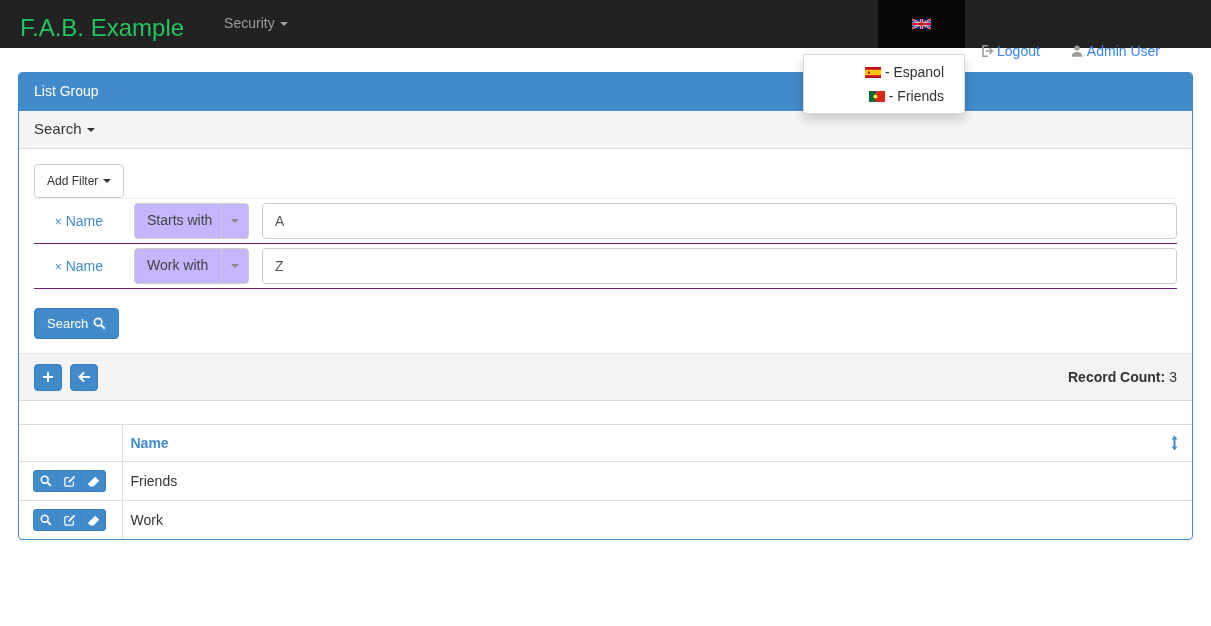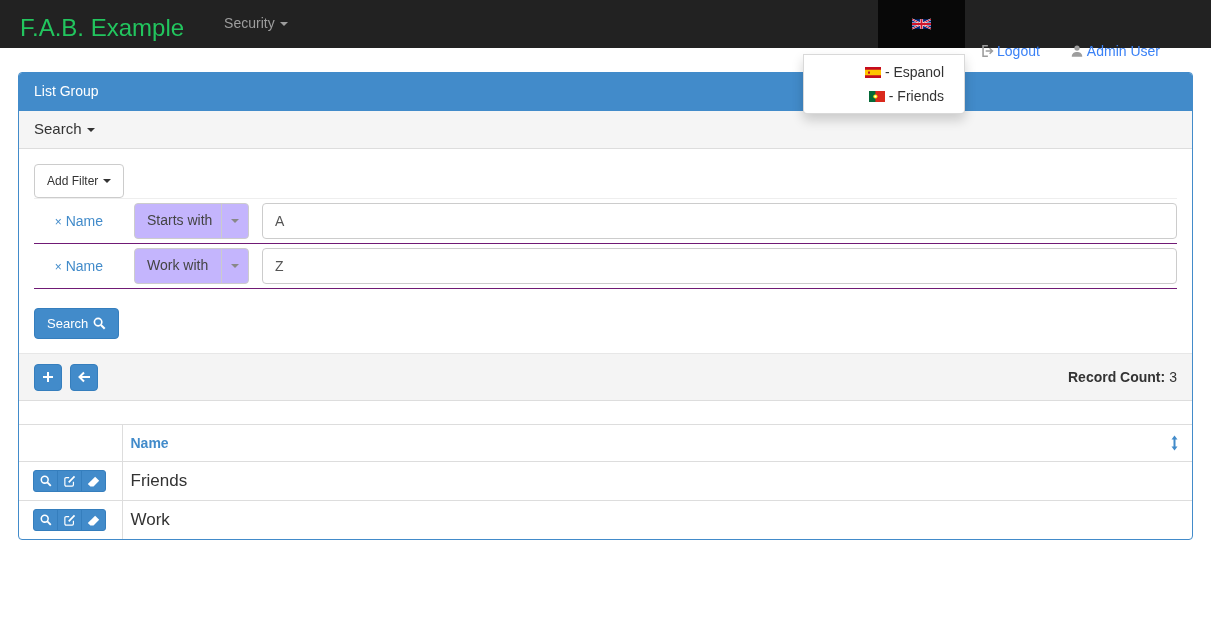--- a/index.html
+++ b/index.html
@@ -56,21 +56,21 @@
 
   
   .table-gap { height:23px; }
   table { width:100%; border-collapse:collapse; border-top:1px solid #ddd; }
   th, td { border-bottom:1px solid #ddd; text-align:left; vertical-align:middle; }
   th.actions-col, td.actions-cell { width:103px; border-right:1px solid #ddd; }
   th { padding:9px 8px; height:37px; }
   th .th-name { color:#428bca; font-weight:bold; cursor:pointer; }
   th.name-col { position:relative; }
   .sort-icon { position:absolute; right:13px; top:10px; }
-  td { padding:8px; height:39px; font-size:17px; color:#333; }
+  td { padding:8px; height:39px; font-size:14px; color:#333; }
   td.actions-cell { padding-left:14px; }
   td.name-cell { padding-left:8px; }
   .btn-group { display:inline-flex; }
   .abtn { width:25px; height:22px; background:#428bca; border:1px solid #357ebd; display:flex; align-items:center; justify-content:center; cursor:pointer; margin-left:-1px; }
   .abtn:first-child { border-radius:3px 0 0 3px; margin-left:0; }
   .abtn:last-child { border-radius:0 3px 3px 0; }
 </style>
 </head>
 <body>
 

